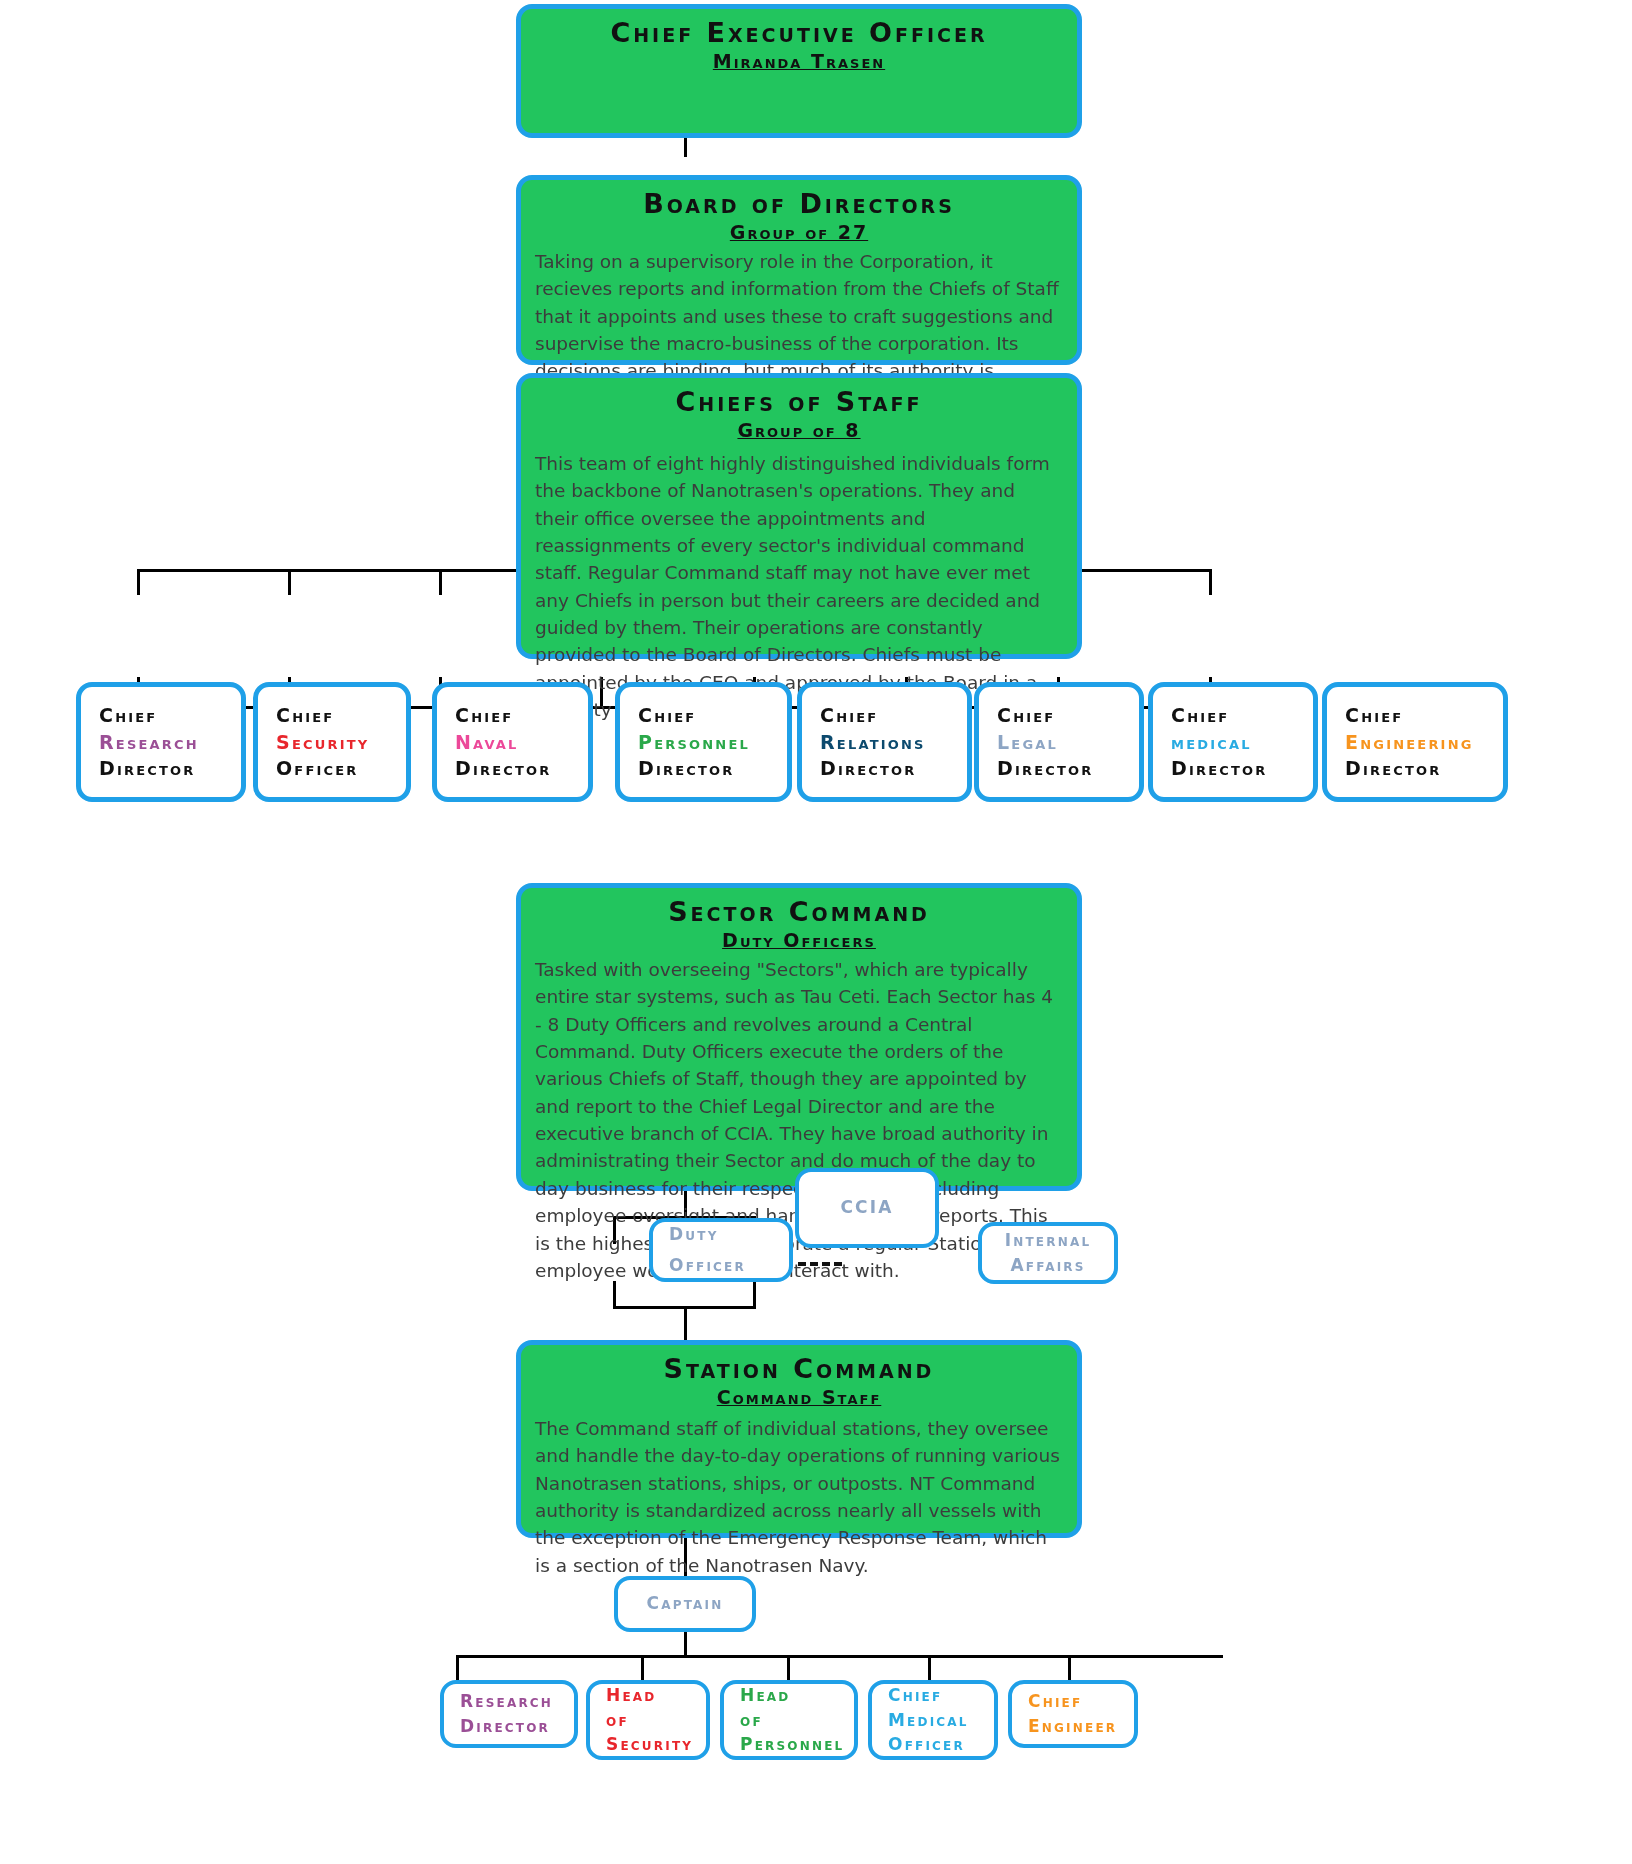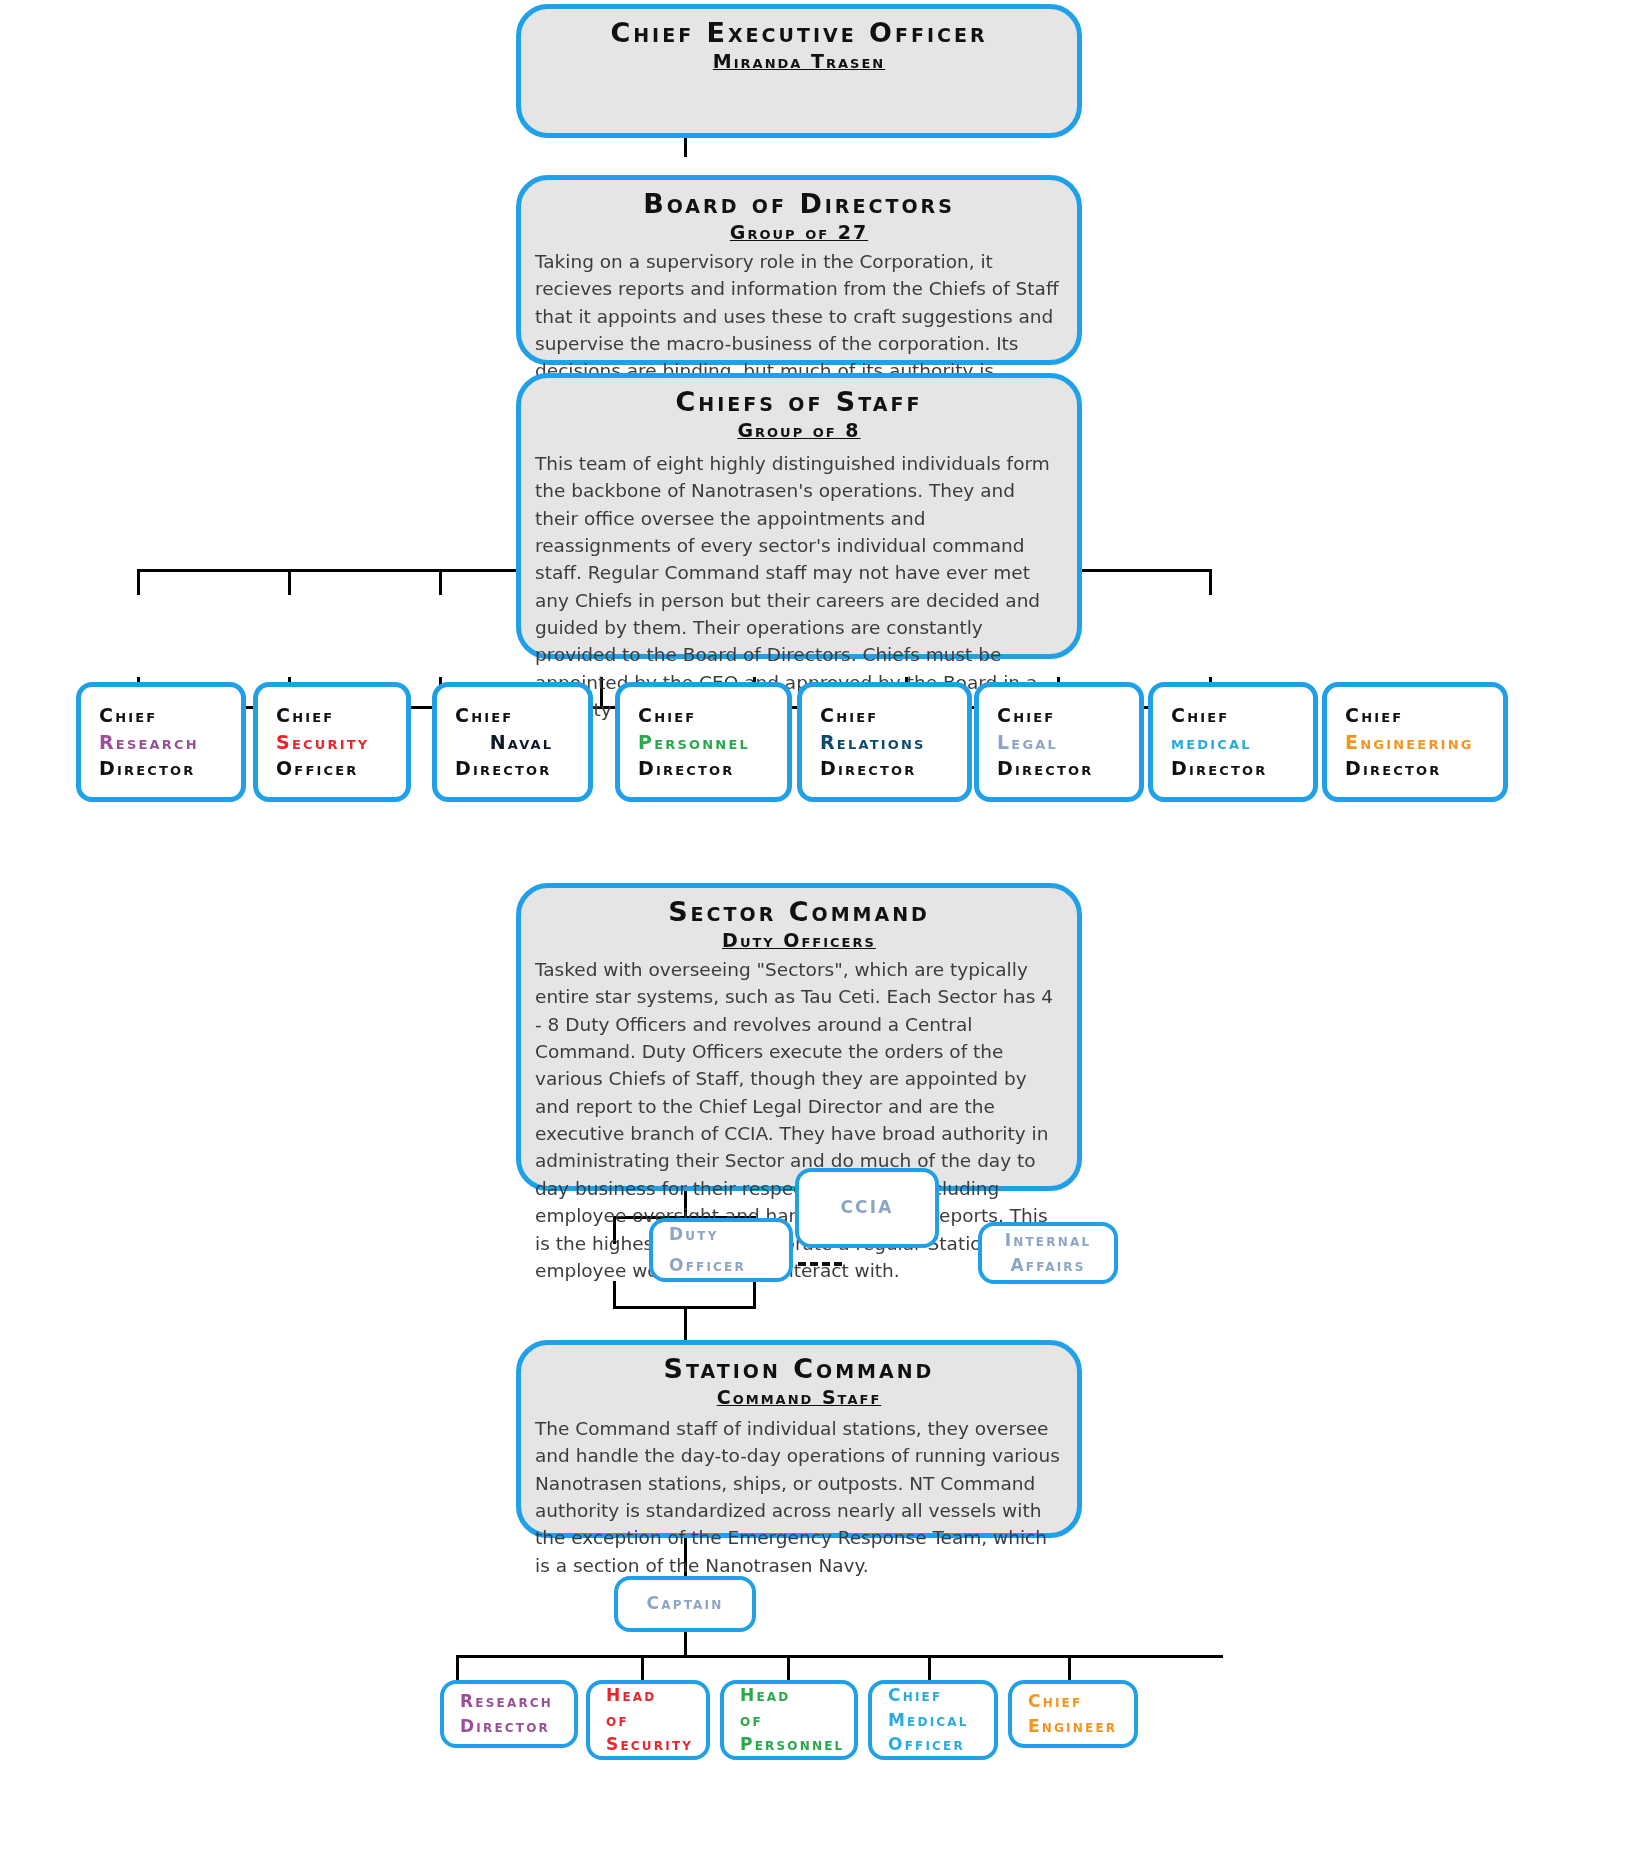--- a/index.html
+++ b/index.html
@@ -14,22 +14,22 @@
   
   .ln{position:absolute;background:#000000;}
   .ln.v{width:3px;}
   .ln.h{height:3px;}
   .dash{position:absolute;height:0;border-top:4px dashed #111111;}
 
   
   .node{
     position:absolute;
     border:5px solid #1fa0e8;
-    border-radius:32px;
-    background:#e5e5e5;
+    border-radius:16px;
+    background:#22c55e;
     box-sizing:border-box;
     z-index:5;
   }
   .node .ttl{
     display:block;text-align:center;
     font-variant:small-caps;
     font-weight:bold;
     letter-spacing:3px;
     color:#111111;
     line-height:1.15;
@@ -190,21 +190,21 @@
     <span class="w2" style="color:#9b4f96;">Research</span>
     <span class="w3">Director</span>
   </div>
   <div class="chief" style="left:253px;top:682px;width:158px;height:120px;">
     <span class="w1">Chief</span>
     <span class="w2" style="color:#e8262c;">Security</span>
     <span class="w3">Officer</span>
   </div>
   <div class="chief" style="left:432px;top:682px;width:161px;height:120px;">
     <span class="w1">Chief</span>
-    <span class="w2" style="color:#0f172a;text-align:center;">Naval</span>
+    <span class="w2" style="color:#ec4899;">Naval</span>
     <span class="w3">Director</span>
   </div>
   <div class="chief" style="left:615px;top:682px;width:177px;height:120px;">
     <span class="w1">Chief</span>
     <span class="w2" style="color:#2aa84a;">Personnel</span>
     <span class="w3">Director</span>
   </div>
   <div class="chief" style="left:797px;top:682px;width:175px;height:120px;">
     <span class="w1">Chief</span>
     <span class="w2" style="color:#0c4a6e;">Relations</span>

